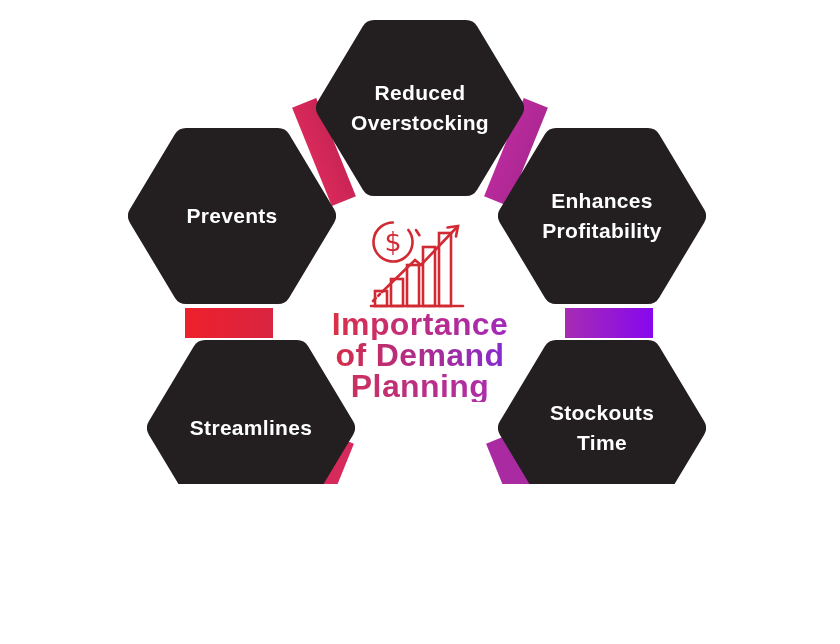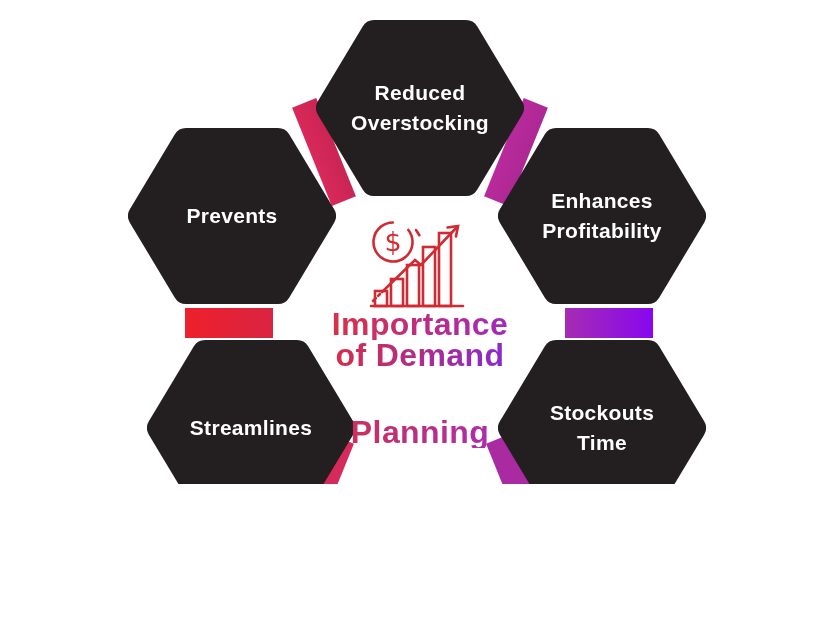--- a/index.html
+++ b/index.html
@@ -152,16 +152,16 @@
     <rect class="stroke" x="57" y="30" width="12" height="59"></rect>
     <rect class="stroke" x="73" y="16" width="12" height="73"></rect>
     <path class="stroke" d="M7 84 L14 77" stroke-dasharray="4 3.4"></path>
     <path class="stroke" d="M16 75 L49 43 L55 48 L91 10"></path>
     <path class="stroke" d="M81.5 10.5 L92 9 L90 19.5"></path>
   </svg>
 
   <div class="title">
     <span class="title-line" style="background-image: linear-gradient(90deg, rgb(225, 50, 56), rgb(154, 40, 204));">Importance</span>
     <span class="title-line" style="background-image: linear-gradient(90deg, rgb(224, 46, 53), rgb(124, 43, 226));">of Demand</span>
-    <span class="title-line" style="background-image: linear-gradient(90deg, rgb(210, 50, 71), rgb(163, 44, 194)); margin-top: 46px;">Planning</span>
+    <span class="title-line" style="background-image: linear-gradient(90deg, rgb(210, 50, 71), rgb(163, 44, 194));">Planning</span>
   </div>
 
 </div>
 
 </body></html>

